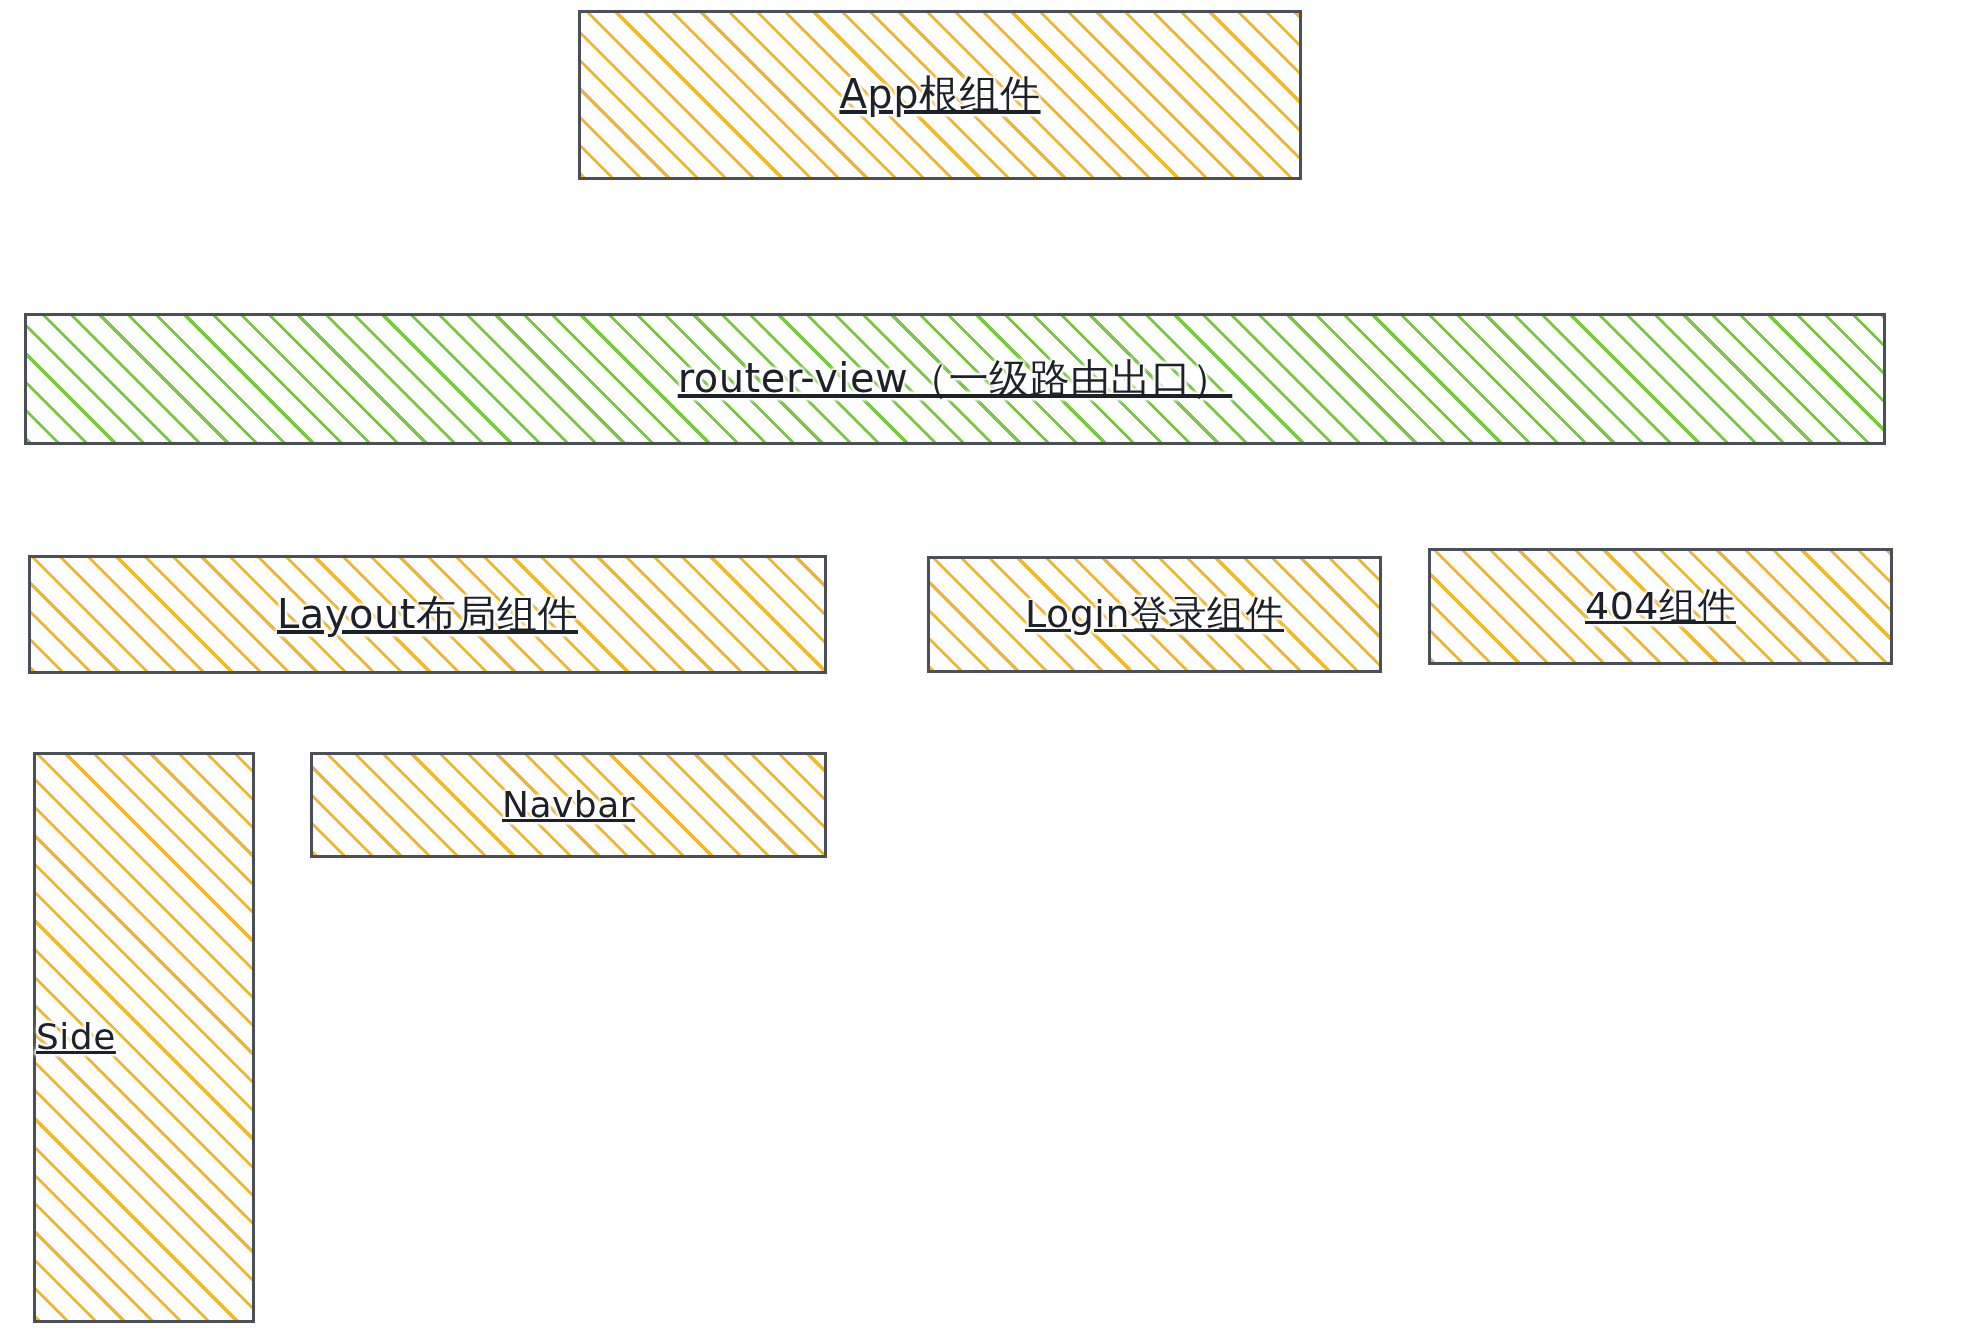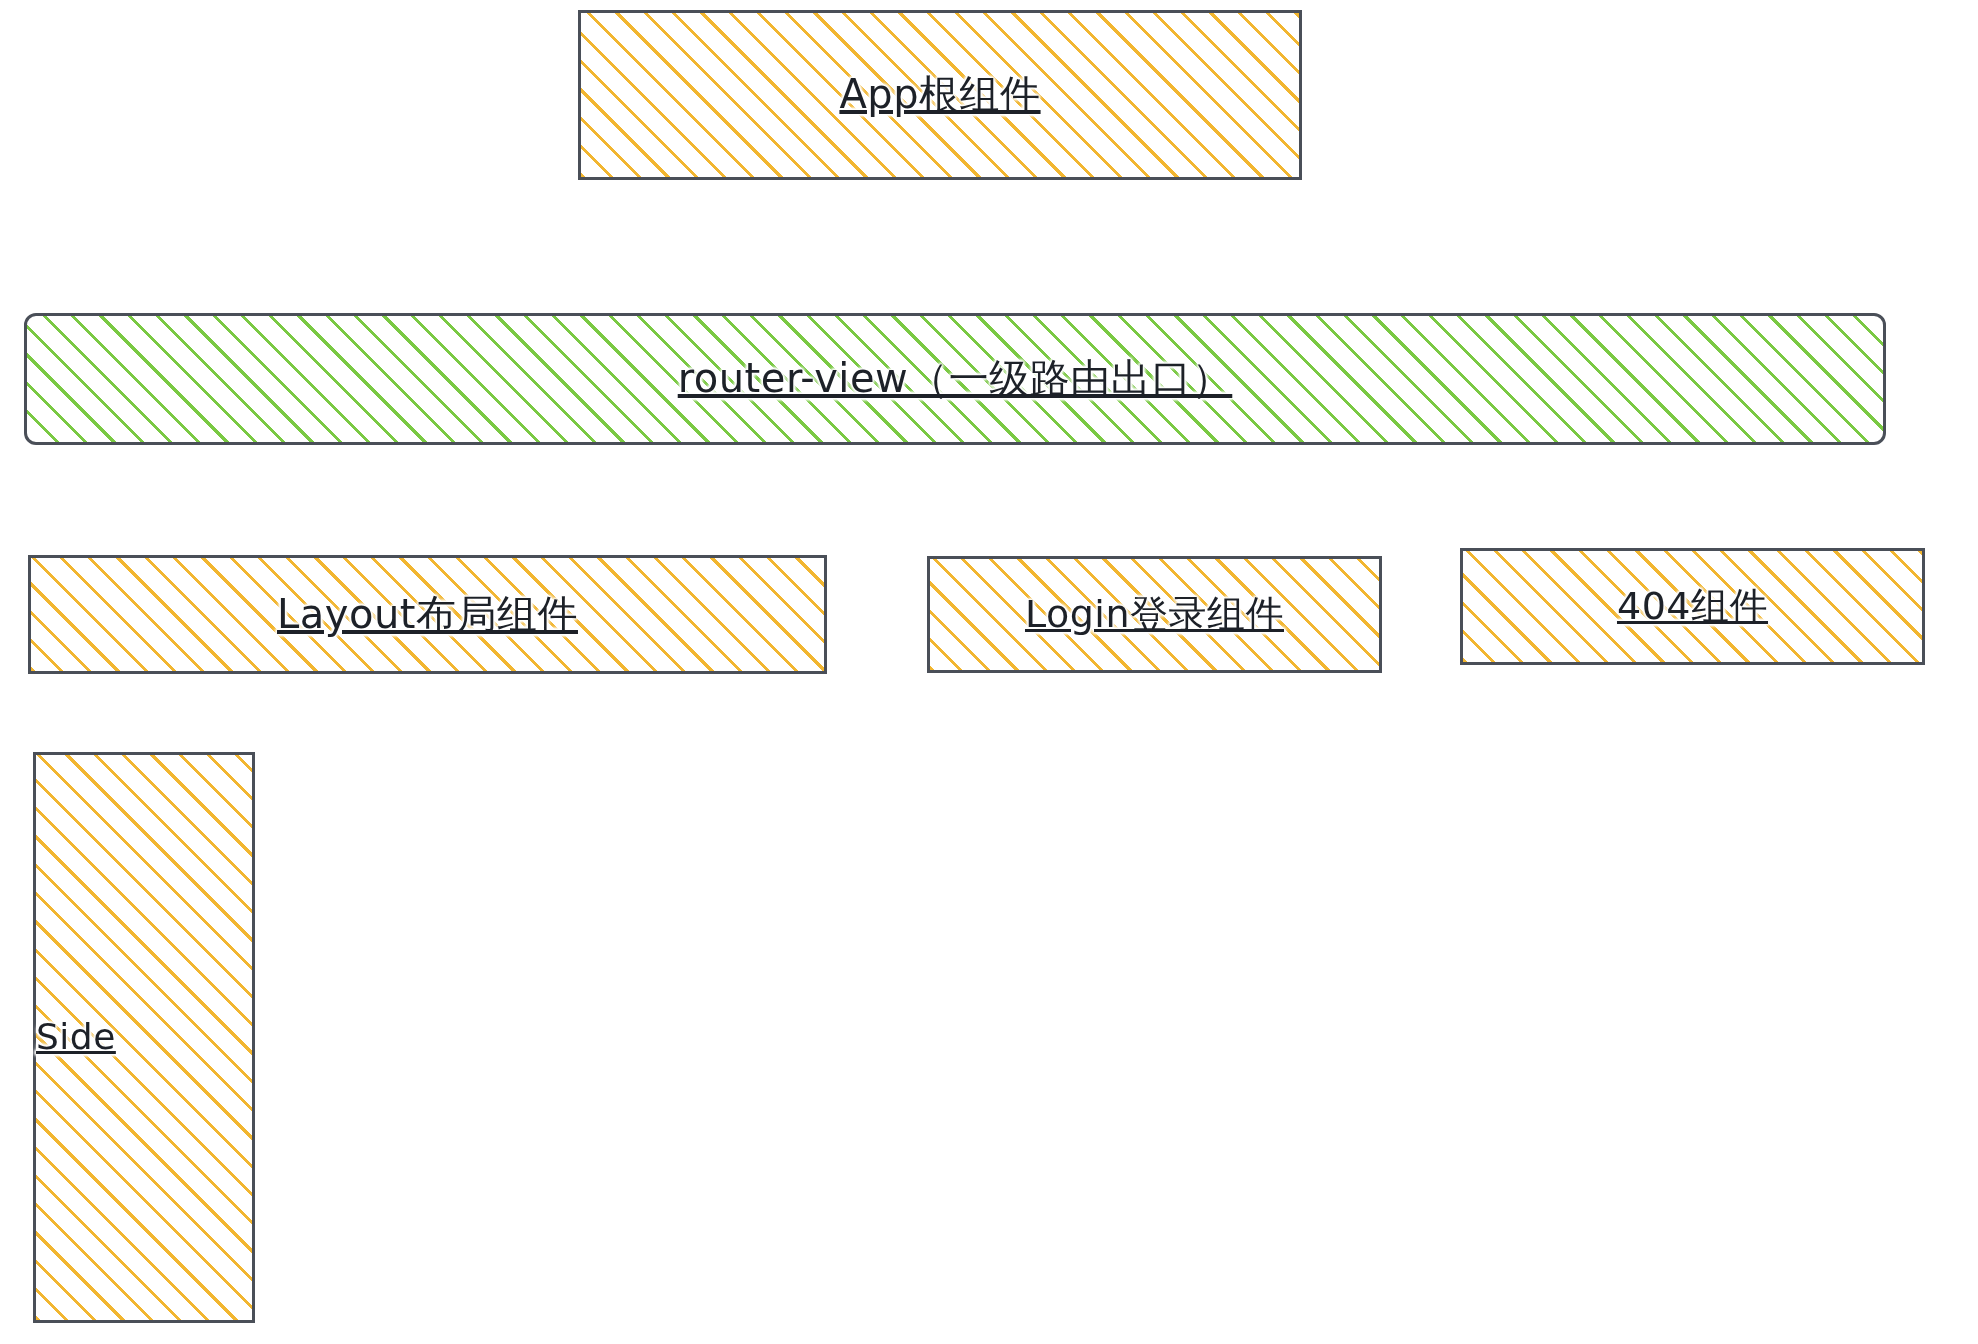--- a/index.html
+++ b/index.html
@@ -63,24 +63,24 @@
       0 0 3px #ffffff,
       1px 0 3px #ffffff,
       -1px 0 3px #ffffff,
       0 1px 3px #ffffff,
       0 -1px 3px #ffffff;
     text-decoration: underline;
   }
 
   
   #node-app            { left: 578px;  top: 10px;   width: 724px; height: 170px; }
-  #node-router-top     { left: 24px;   top: 313px;  width: 1862px; height: 132px; border-radius: 12px; }
+  #node-router-top     { left: 24px;   top: 313px;  width: 1862px; height: 132px; }
   #node-layout         { left: 28px;   top: 555px;  width: 799px; height: 119px; }
   #node-login          { left: 927px;  top: 556px;  width: 455px; height: 117px; }
-  #node-404            { left: 1428px; top: 548px;  width: 465px; height: 117px; margin-left: 32px; }
+  #node-404            { left: 1428px; top: 548px;  width: 465px; height: 117px; }
   #node-side           { left: 33px;   top: 752px;  width: 222px; height: 571px;
                          justify-content: flex-start; }
   #node-navbar         { left: 310px;  top: 752px;  width: 517px; height: 106px; }
   #node-router-nested  { left: 308px;  top: 905px;  width: 522px; height: 418px; }
 
   #node-app            .node-label { font-size: 40px; }
   #node-router-top     .node-label { font-size: 40px; }
   #node-layout         .node-label { font-size: 40px; }
   #node-login          .node-label { font-size: 38px; }
   #node-404            .node-label { font-size: 38px; }
@@ -110,15 +110,18 @@
   </div>
 
   <div class="node hatch-orange" id="node-404">
     <span class="node-label">404组件</span>
   </div>
 
   <div class="node hatch-orange" id="node-side">
     <span class="node-label">Side</span>
   </div>
 
+  <div class="node hatch-orange" id="node-navbar">
+    <span class="node-label">Navbar</span>
+  </div>
 
 
 </div>
 
 </body></html>

